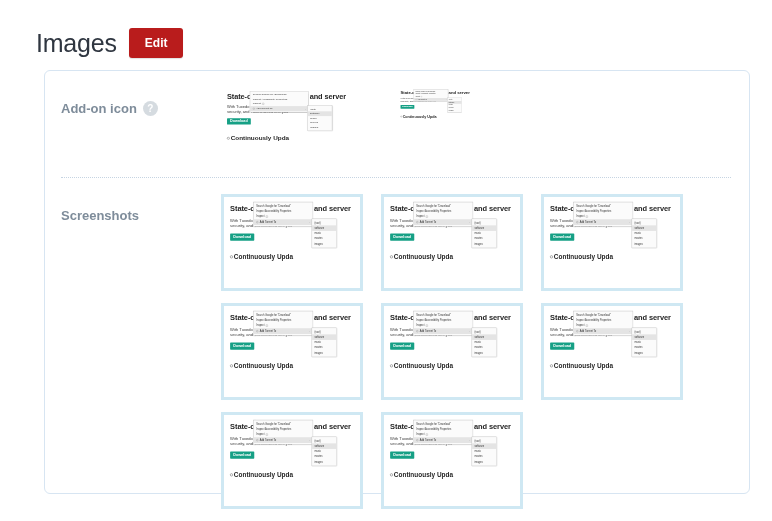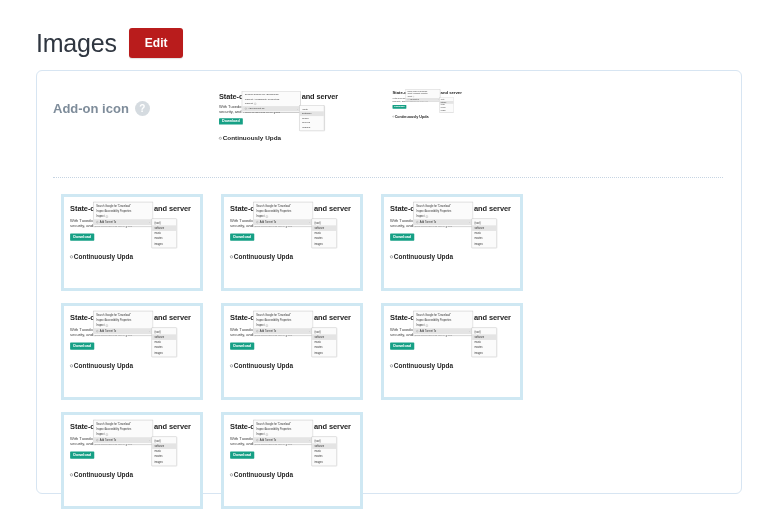--- a/index.html
+++ b/index.html
@@ -36,21 +36,21 @@
     padding: 9px 16px;
     cursor: pointer;
     box-shadow: 0 1px 1px rgba(0,0,0,.12);
     font-family: "Liberation Sans", sans-serif;
     line-height: 1;
   }
 
   
   .card {
     position: absolute;
-    left: 36px; top: 70px;
+    left: 44px; top: 70px;
     width: 706px; height: 424px;
     border: 1px solid #d7e5f2;
     border-radius: 6px;
     background: #ffffff;
   }
 
   
   .field-row {
     display: flex;
     align-items: flex-start;
@@ -323,20 +323,23 @@
               </div>
             </div>
           </div>
         </div>
     </div>
   </div>
 
   <hr class="dotted-divider">
 
   <div class="field-row">
+    <div class="field-label">
+      <span>Screenshots</span>
+    </div>
     <div class="field-content">
       <div class="thumb-grid" id="thumb-grid">
           <div class="shot bordered" style="width: 142px; height: 97px;">
             <div class="shot-inner" style="transform: scale(0.34, 0.35);">
               <div class="shot-heading">State-of-the-art desktop and server</div>
               <div class="shot-para">
                 <span>With Tuxedo you can take difficult decisions</span>
                 <span>security, and Tuxthinweed lets you</span>
               </div>
               <div class="shot-dl-button">Download</div>

